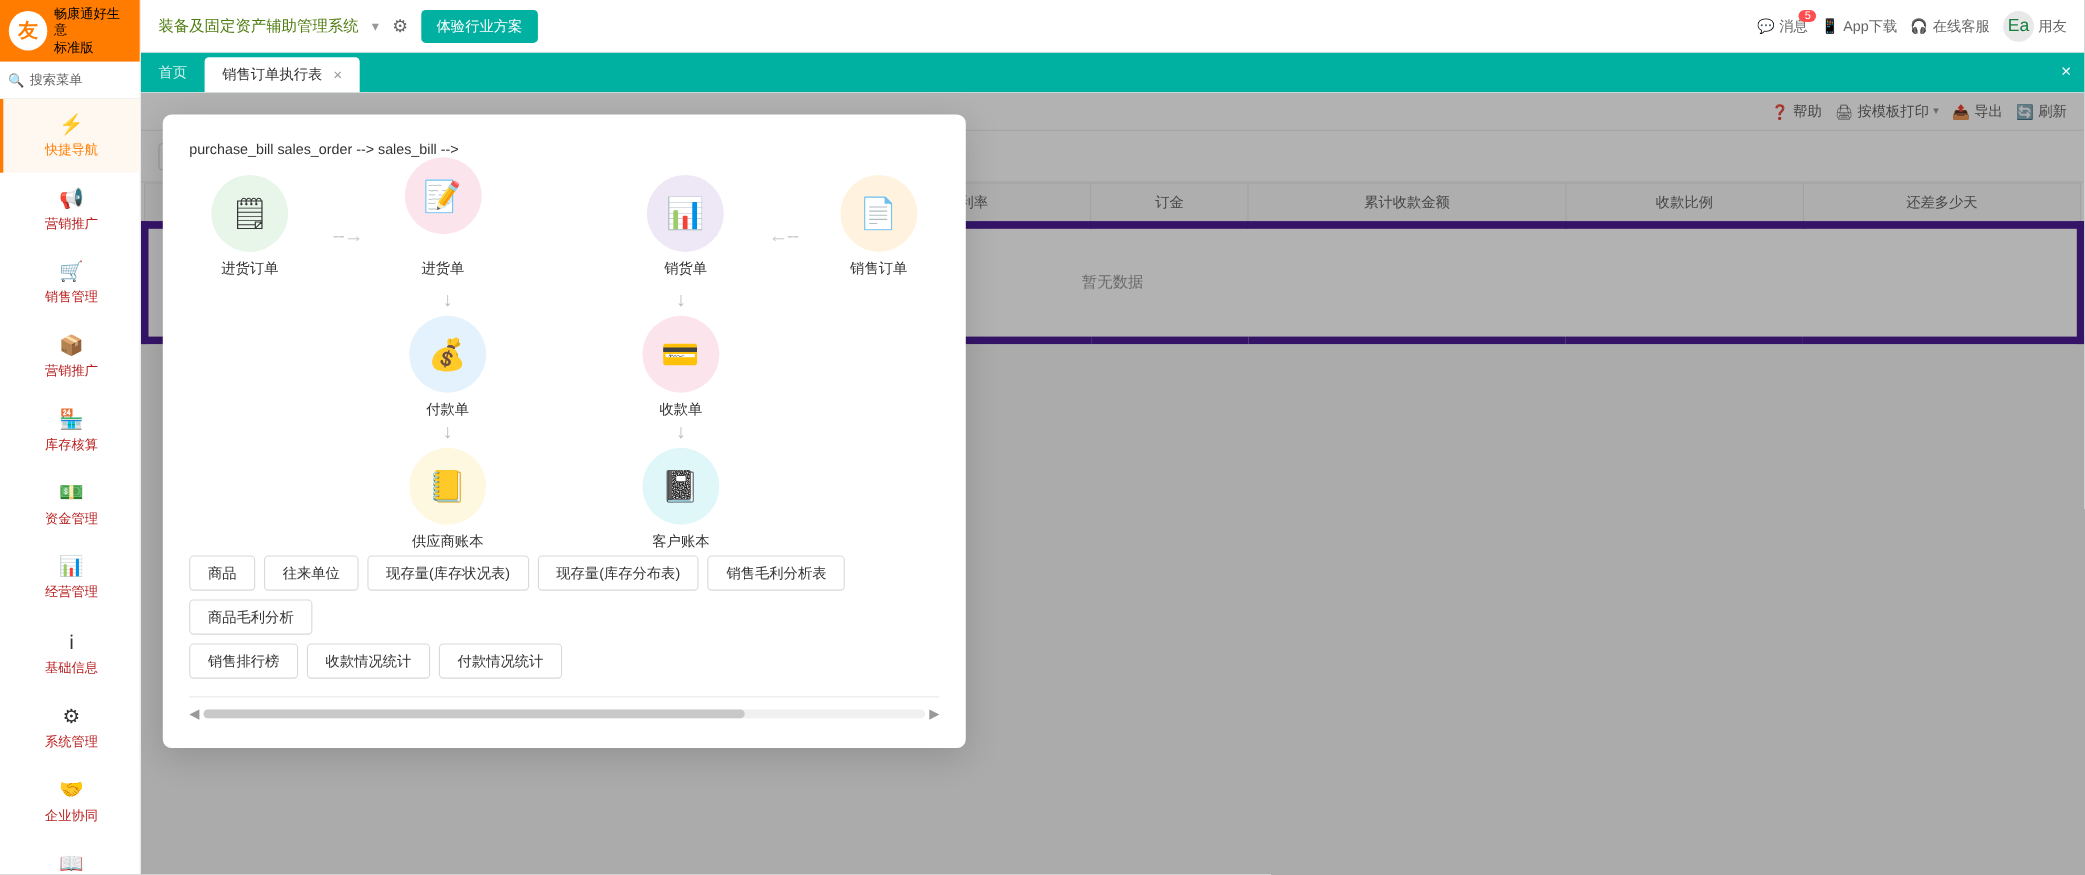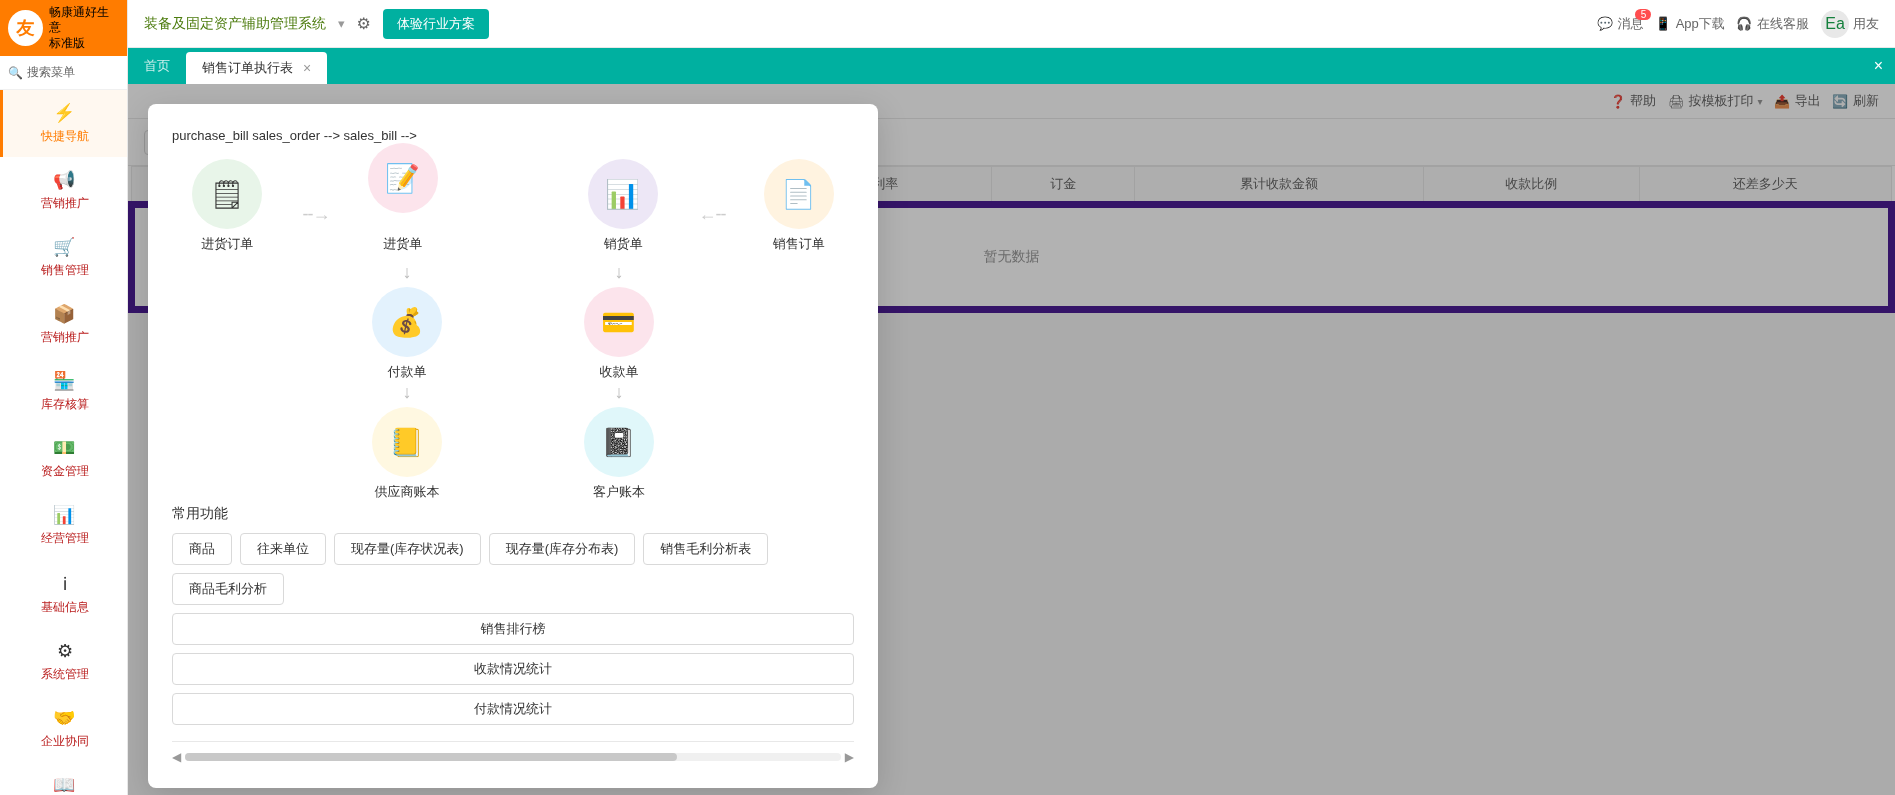--- a/index.html
+++ b/index.html
@@ -356,30 +356,29 @@
                   <span>📓</span>
                 </div>
                 <div class="flow-label" style="margin-top:6px;">客户账本</div>
               </div>
               <div style="width:40px;"></div>
               <div style="width:70px;"></div>
             </div>
           </div>
 
           <div class="common-section">
-            <div class="common-title">常用功能</div>
             <div class="common-buttons">
               <button class="common-btn">商品</button>
               <button class="common-btn">往来单位</button>
               <button class="common-btn">现存量(库存状况表)</button>
               <button class="common-btn">现存量(库存分布表)</button>
               <button class="common-btn">销售毛利分析表</button>
               <button class="common-btn">商品毛利分析</button>
             </div>
-            <div class="common-buttons" style="margin-top:8px;flex-direction:column;">
+            <div class="common-buttons" style="margin-top:8px;">
               <button class="common-btn">销售排行榜</button>
               <button class="common-btn">收款情况统计</button>
               <button class="common-btn">付款情况统计</button>
             </div>
           </div>
 
           <div class="modal-scrollbar">
             <span class="scroll-arrow">◀</span>
             <div class="scrollbar-track">
               <div class="scrollbar-thumb"></div>

